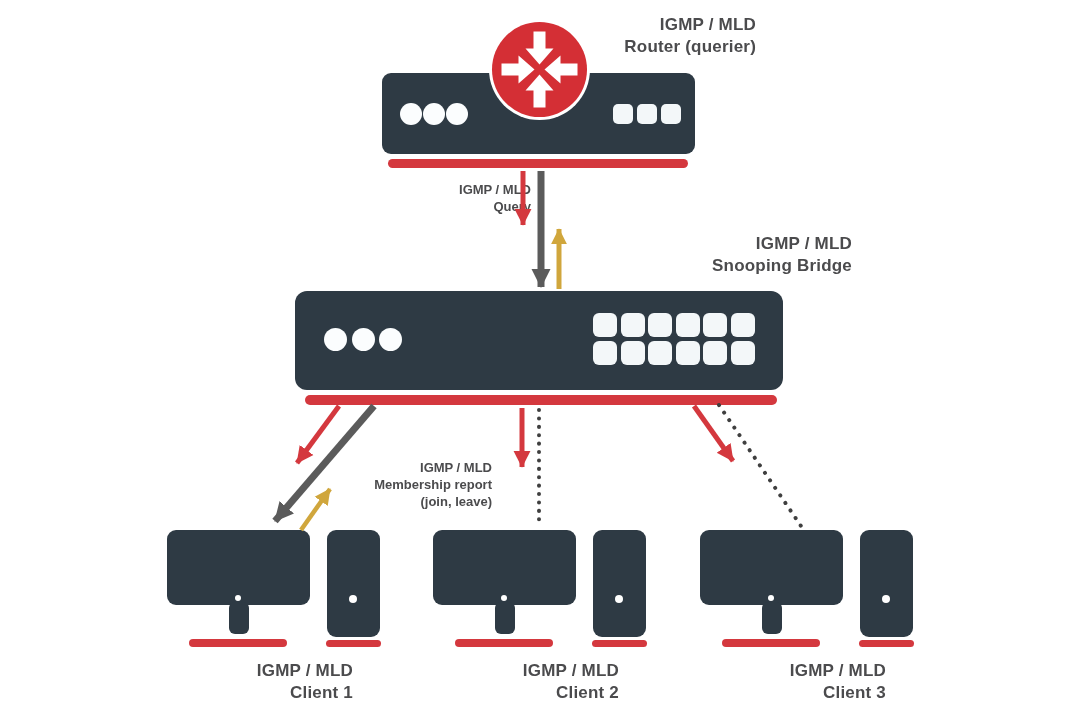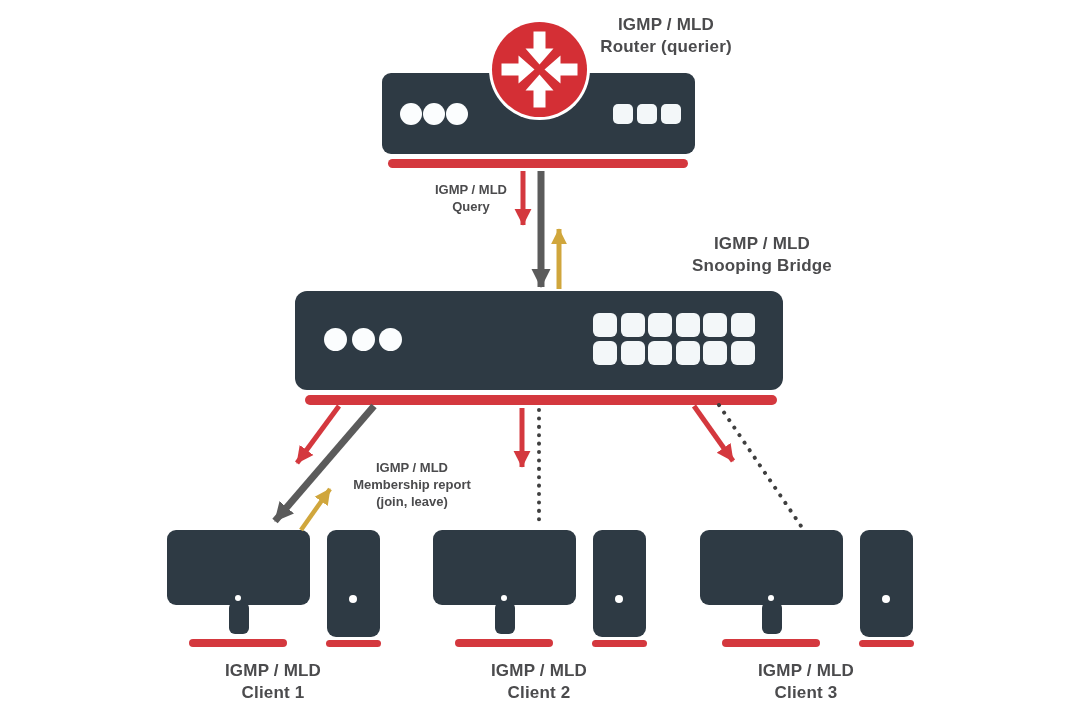--- a/index.html
+++ b/index.html
@@ -9,21 +9,21 @@
   }
   .device{position:absolute;background:var(--dark,#2E3A44);border-radius:9px;}
   .redbar{position:absolute;background:var(--red,#D4383E);border-radius:5px;}
   .led-row{position:absolute;display:flex;}
   .led{background:#FBFDFE;border-radius:50%;}
   .sq{background:#F3F7F9;border-radius:5px;}
   .sq-row{position:absolute;display:flex;gap:4px;}
   .port-grid{position:absolute;display:grid;grid-template-columns:repeat(6,24px);gap:4px 3.5px;}
   .port{width:24px;height:24px;background:#F3F7F9;border-radius:6px;}
   .lbl{
-    position:absolute;color:var(--text,#4B4B4D);font-weight:bold;text-align:center;
+    position:absolute;color:var(--text,#4B4B4D);font-weight:bold;text-align:right;
     white-space:pre-line;
   }
   .lbl.big{font-size:17px;line-height:22px;letter-spacing:0.2px;}
   .lbl.small{font-size:13px;line-height:17px;}
   .router-circle{
     position:absolute;left:492px;top:22px;width:95px;height:95px;border-radius:50%;
     background:var(--circlered,#D42F35);box-shadow:0 0 0 3px #fff;z-index:5;
   }
   .mon-dot{position:absolute;width:6px;height:6px;background:#fff;border-radius:50%;}
   .tower-dot{position:absolute;width:8px;height:8px;background:#fff;border-radius:50%;}

